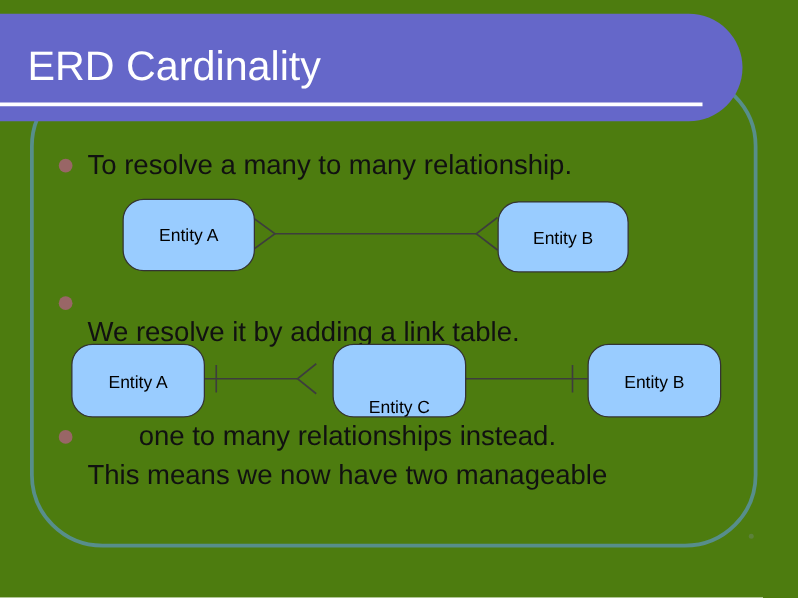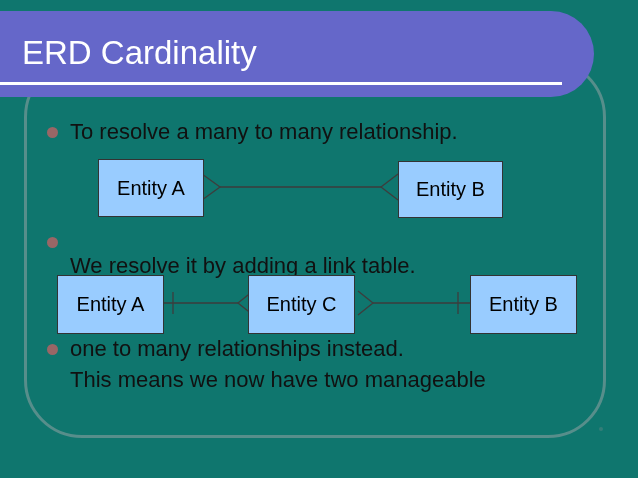--- a/index.html
+++ b/index.html
@@ -1,17 +1,17 @@
 <!DOCTYPE html>
 <html><head>
 <meta charset="utf-8">
 <style>
   html,body{margin:0;padding:0;background:#ffffff;}
   #slide{
-    position:relative;width:638px;height:478px;background:#0f766e;overflow:hidden;
+    position:relative;width:638px;height:478px;background:#4d7c0f;overflow:hidden;
     font-family:"Liberation Sans","DejaVu Sans",sans-serif;
   }
   
   #content-outline{
     position:absolute;left:24px;top:59px;width:576px;height:373px;
     border:3px solid #578e8b;border-radius:58px;background:transparent;z-index:1;
   }
   
   #title-bar{
     position:absolute;left:0;top:11px;width:594px;height:86px;
@@ -22,28 +22,28 @@
     color:#ffffff;z-index:3;white-space:nowrap;
   }
   #title-underline{
     position:absolute;left:0;top:82px;width:562px;height:3px;background:#ffffff;z-index:3;
   }
   
   .bullet-dot{
     position:absolute;width:11px;height:11px;border-radius:50%;background:#996666;z-index:4;
   }
   .bullet-text{
-    position:absolute;font-size:22px;line-height:31px;color:#111111;z-index:4;
+    position:absolute;font-size:22px;line-height:31px;color:#111111;z-index:4;text-align:center;
   }
   .bullet-text span{display:block;white-space:nowrap;}
   
   .entity-box{
-    position:absolute;background:#99ccff;border:1px solid #333333;border-radius:0;
+    position:absolute;background:#99ccff;border:1px solid #333333;border-radius:17px;
     display:flex;align-items:center;justify-content:center;
-    font-size:20px;color:#000000;z-index:4;
+    font-size:14px;color:#000000;z-index:4;
   }
   #connector-layer{position:absolute;left:0;top:0;width:638px;height:478px;z-index:3;}
   #connector-layer line,#connector-layer polyline{stroke:#3d3d3d;stroke-width:1.3;fill:none;}
   
   #footer-dot{
     position:absolute;left:599px;top:427px;width:4px;height:4px;border-radius:50%;
     background:rgba(120,140,140,0.35);z-index:2;
   }
 </style>
 </head>
@@ -90,21 +90,21 @@
   <div class="entity-box" style="left:98px;top:159px;width:104px;height:56px;">
     <span>Entity A</span>
   </div>
   <div class="entity-box" style="left:398px;top:161px;width:103px;height:55px;">
     <span>Entity B</span>
   </div>
 
   <div class="entity-box" style="left:57px;top:275px;width:105px;height:57px;">
     <span>Entity A</span>
   </div>
-  <div class="entity-box" style="left:248px;top:275px;width:105px;height:57px;">
+  <div class="entity-box" style="left:266px;top:275px;width:105px;height:57px;align-items:flex-end;">
     <span>Entity C</span>
   </div>
   <div class="entity-box" style="left:470px;top:275px;width:105px;height:57px;">
     <span>Entity B</span>
   </div>
 
   <div id="footer-dot"></div>
 
 </div>
 

